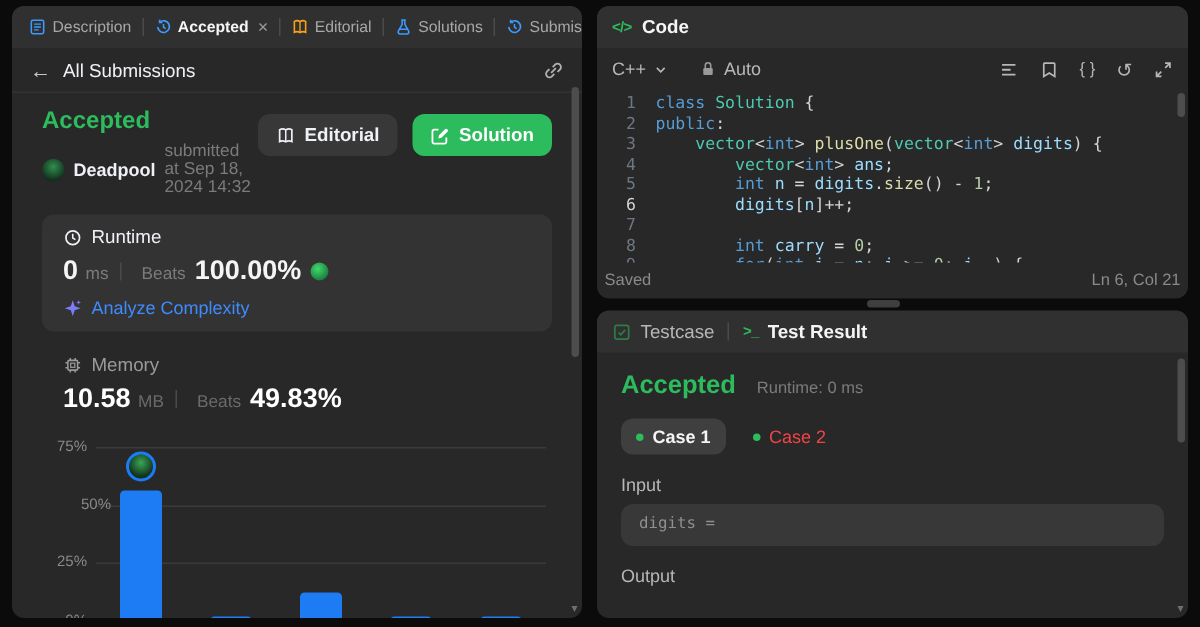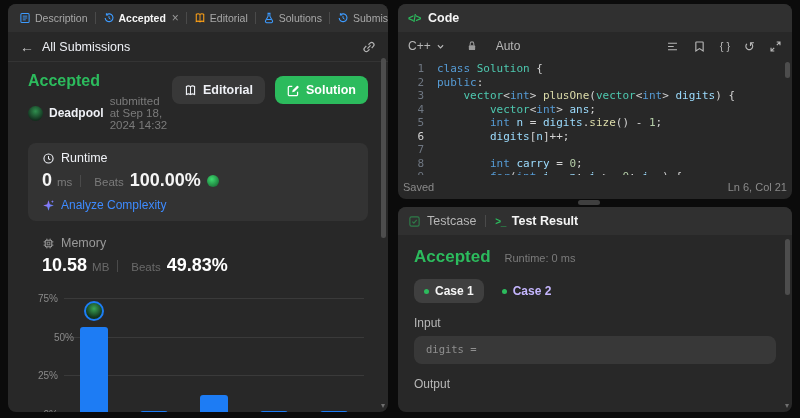--- a/index.html
+++ b/index.html
@@ -77,21 +77,21 @@
   .scroll-arrow { position: absolute; font-size: 8px; color: #6f6f6f; line-height: 1; cursor: pointer; }
 
   
   .panel-head { height: 28px; background: #303030; display: flex; align-items: center; gap: 7px; padding: 0 10px; flex: none; }
   .glyph-icon { font-weight: 700; font-size: 10px; letter-spacing: -0.5px; }
   .green { color: #2cbb5d; }
   .panel-title { font-size: 12.5px; font-weight: 700; color: #f5f5f5; }
   .code-toolbar { height: 28px; display: flex; align-items: center; padding: 0 10px; gap: 6px; }
   .lang-select { display: flex; align-items: center; gap: 4px; font-size: 12px; color: #b7b7b7; cursor: pointer; }
   .lang-select svg { width: 11px; height: 11px; }
-  .auto-toggle { display: flex; align-items: center; gap: 18px; font-size: 12px; color: #b7b7b7; margin-left: 14px; cursor: pointer; }
+  .auto-toggle { display: flex; align-items: center; gap: 5px; font-size: 12px; color: #b7b7b7; margin-left: 14px; cursor: pointer; }
   .auto-toggle svg { width: 12px; height: 12px; color: #9a9a9a; }
   .toolbar-icons { margin-left: auto; display: flex; align-items: center; gap: 14px; color: #b7b7b7; }
   .toolbar-icons svg { width: 13px; height: 13px; cursor: pointer; }
   .toolbar-icons .glyph-btn { font-size: 11px; cursor: pointer; color: #b7b7b7; }
   .code-area { position: relative; font-family: "DejaVu Sans Mono", monospace; font-size: 11px; line-height: 13.5px; height: 115px; overflow: hidden; padding-top: 2px; }
   .code-line { display: flex; white-space: pre; }
   .code-line .ln { width: 26px; text-align: right; margin-right: 13px; color: #6e7681; flex: none; }
   .code-line.current .ln { color: #d4d4d4; }
   .tok-kw { color: #569cd6; } .tok-type { color: #4ec9b0; } .tok-fn { color: #dcdcaa; }
   .tok-var { color: #9cdcfe; } .tok-num { color: #b5cea8; } .tok-pl { color: #d4d4d4; }
@@ -100,21 +100,21 @@
   
   .tc-tab { display: flex; align-items: center; gap: 6px; font-size: 12.5px; color: #b7b7b7; cursor: pointer; }
   .tc-tab svg { width: 13px; height: 13px; }
   .tc-tab.active .tc-label { color: #f5f5f5; font-weight: 700; }
   .dim-green { color: #2cbb5d; opacity: 0.55; }
   .tc-content { padding: 12px 16px 0; }
   .tc-row1 { display: flex; align-items: baseline; gap: 14px; }
   .tc-status { font-size: 17px; font-weight: 700; color: #2cbb5d; }
   .tc-runtime { font-size: 11px; color: #7b7b7b; }
   .cases { margin-top: 12px; display: flex; gap: 8px; }
-  .case { display: flex; align-items: center; gap: 6px; padding: 5px 10px; border-radius: 8px; font-size: 12px; color: #c4b5fd; cursor: pointer; font-weight: bold; }
+  .case { display: flex; align-items: center; gap: 6px; padding: 5px 10px; border-radius: 8px; font-size: 12px; color: #ef4444; cursor: pointer; }
   .case.selected { background: rgba(255,255,255,0.11); color: #f5f5f5; font-weight: 600; }
   .dot { width: 5px; height: 5px; border-radius: 50%; background: #2cbb5d; flex: none; }
   .io-label { margin-top: 13px; font-size: 12px; color: #b7b7b7; font-weight: 500; }
   .io-box { margin-top: 6px; background: rgba(255,255,255,0.08); border-radius: 8px; padding: 7px 12px 9px; }
   .io-var { font-family: "DejaVu Sans Mono", monospace; font-size: 10.5px; color: #8f8f8f; }
   .io-val { margin-top: 3px; font-family: "DejaVu Sans Mono", monospace; font-size: 13px; color: #f2f2f2; letter-spacing: 1px; }
   .drag-pill { position: absolute; left: 578px; top: 200px; width: 22px; height: 5px; border-radius: 3px; background: #3f3f3f; cursor: row-resize; }
 </style>
 </head>
 <body>

